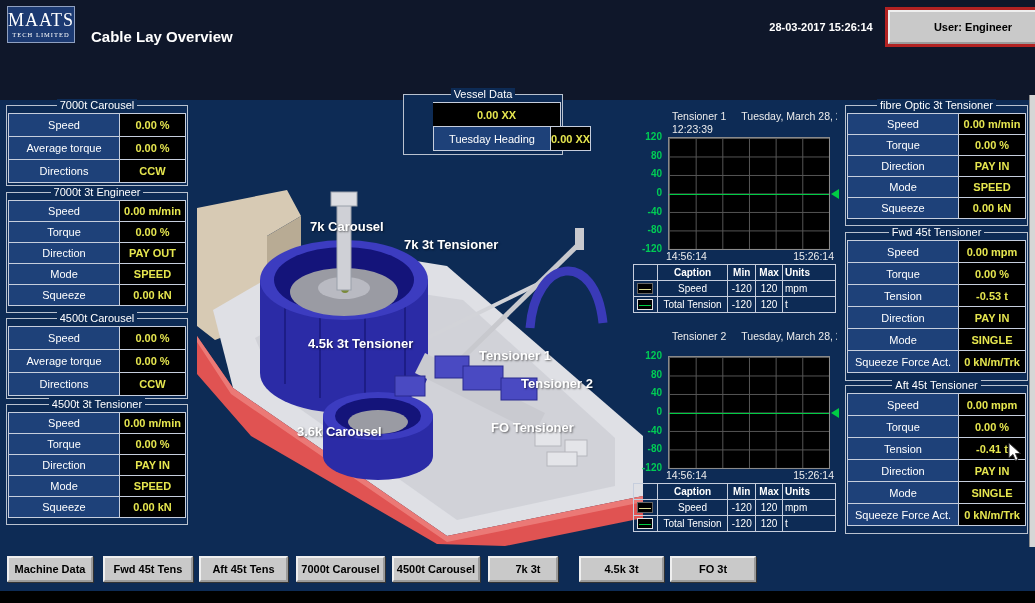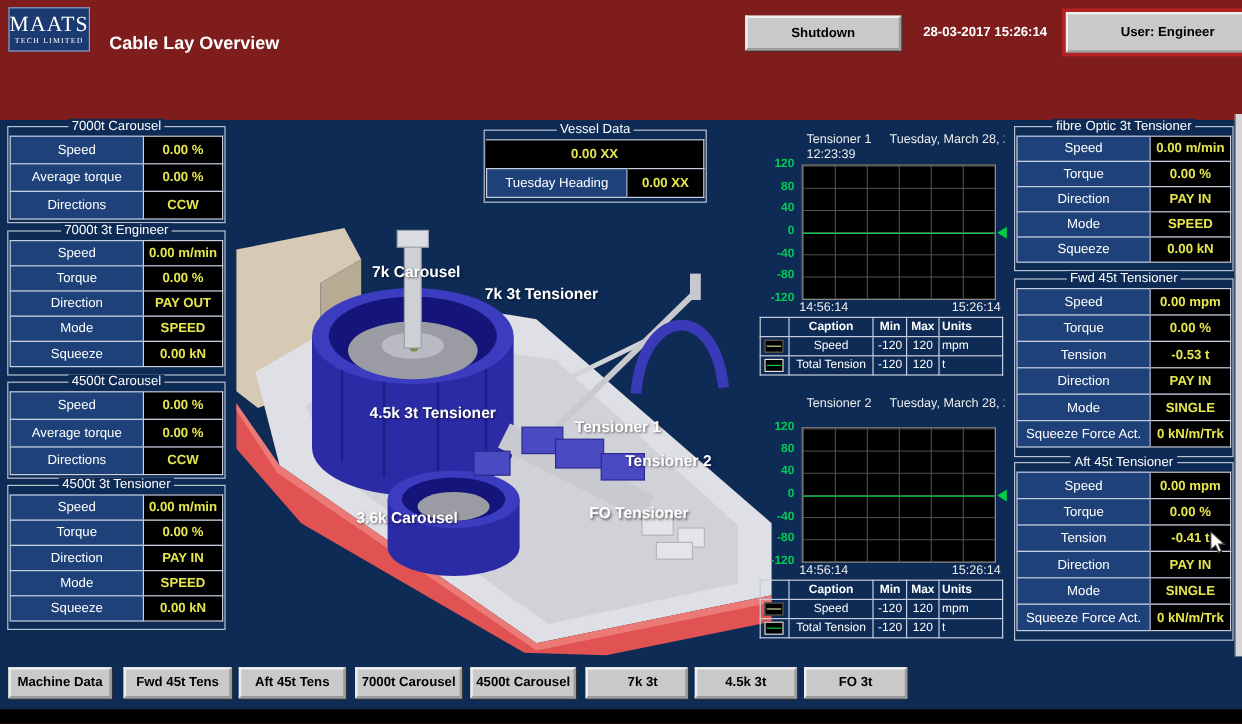--- a/index.html
+++ b/index.html
@@ -1,16 +1,16 @@
 <!DOCTYPE html>
 <html><head>
 <meta charset="utf-8">
 <style>
   html,body{margin:0;padding:0;background:#000;}
-  #screen{position:relative;width:1035px;height:603px;background:#7f1d1d;overflow:hidden;
+  #screen{position:relative;width:1035px;height:603px;background:#0f172a;overflow:hidden;
           font-family:"Liberation Sans",sans-serif;-webkit-font-smoothing:antialiased;}
   
   .logo{position:absolute;left:7px;top:6px;width:68px;height:37px;background:#1c3a72;
         border:1px solid #8fa0c0;box-sizing:border-box;text-align:center;color:#fff;}
   .logo .l1{font-family:"Liberation Serif",serif;font-size:18px;letter-spacing:1px;line-height:22px;display:block;margin-top:2px;}
   .logo .l2{font-family:"Liberation Serif",serif;font-size:6.5px;letter-spacing:1px;display:block;}
   .page-title{position:absolute;left:91px;top:28px;color:#fff;font-size:15px;font-weight:bold;}
   .btn3d{position:absolute;background:#c9c9c9;border:2px outset #efefef;box-sizing:border-box;
          color:#000;font-weight:bold;font-size:11px;display:flex;align-items:center;justify-content:center;
          box-shadow:1px 1px 0 #333;cursor:default;}
@@ -68,21 +68,20 @@
 </head>
 <body>
 
 <div id="screen">
 
   <div class="logo">
     <span class="l1">MAATS</span>
     <span class="l2">TECH LIMITED</span>
   </div>
   <div class="page-title">Cable Lay Overview</div>
-  <div class="btn3d shutdown">Shutdown</div>
   <div class="datetime">28-03-2017 15:26:14</div>
   <div class="btn3d userbtn">User: Engineer</div>
 
   <div class="main-bg"></div>
   <div class="window-edge"></div>
 
   <svg viewBox="0 0 450 360" style="position:absolute;left:195px;top:188px;width:450px;height:360px;z-index:1;">
     <polygon points="2,20 92,2 106,28 72,48 72,132 20,152 2,138" fill="#d7cab4"></polygon>
     <polygon points="72,48 106,28 106,96 72,128" fill="#b8ab94"></polygon>
     <polygon points="18,122 128,58 252,78 448,248 448,308 252,348 38,200" fill="#dfe0e5"></polygon>
@@ -204,21 +203,21 @@
     <div class="prow">
         <div class="plabel">Mode</div>
         <div class="pvalue">SPEED</div>
       </div>
     <div class="prow">
         <div class="plabel">Squeeze</div>
         <div class="pvalue">0.00 kN</div>
       </div>
   </div>
 
-  <div class="panel r25 lab118" style="left:403px;top:108px;width:186px;height:61px;">
+  <div class="panel r25 lab118" style="left:403px;top:94px;width:160px;height:61px;padding-left:28px;">
     <div class="panel-title"><span>Vessel Data</span></div>
     <div class="prow">
         <div class="pvalue">0.00 XX</div>
       </div>
     <div class="prow">
         <div class="plabel">Tuesday Heading</div>
         <div class="pvalue">0.00 XX</div>
       </div>
   </div>
 
@@ -395,21 +394,21 @@
       <td class="c-un">t</td>
     </tr>
   </tbody>
     </table>
 
   <div class="btn3d fbtn" style="left:7px;width:86px;">Machine Data</div>
   <div class="btn3d fbtn" style="left:103px;width:90px;">Fwd 45t Tens</div>
   <div class="btn3d fbtn" style="left:199px;width:89px;">Aft 45t Tens</div>
   <div class="btn3d fbtn" style="left:296px;width:89px;">7000t Carousel</div>
   <div class="btn3d fbtn" style="left:392px;width:88px;">4500t Carousel</div>
-  <div class="btn3d fbtn" style="left:488px;width:85px;padding-left:10px;">7k 3t</div>
+  <div class="btn3d fbtn" style="left:488px;width:70px;padding-left:10px;">7k 3t</div>
   <div class="btn3d fbtn" style="left:579px;width:85px;">4.5k 3t</div>
   <div class="btn3d fbtn" style="left:670px;width:86px;">FO 3t</div>
 
   <div class="footer-black"></div>
 
   <svg class="cursor" width="14" height="20">
     <polygon points="1,1 1,16 5,12.5 7.5,18.5 10,17.3 7.5,11.5 12.5,11.5" fill="#fff" stroke="#333" stroke-width="1"></polygon>
   </svg>
 
 </div>

